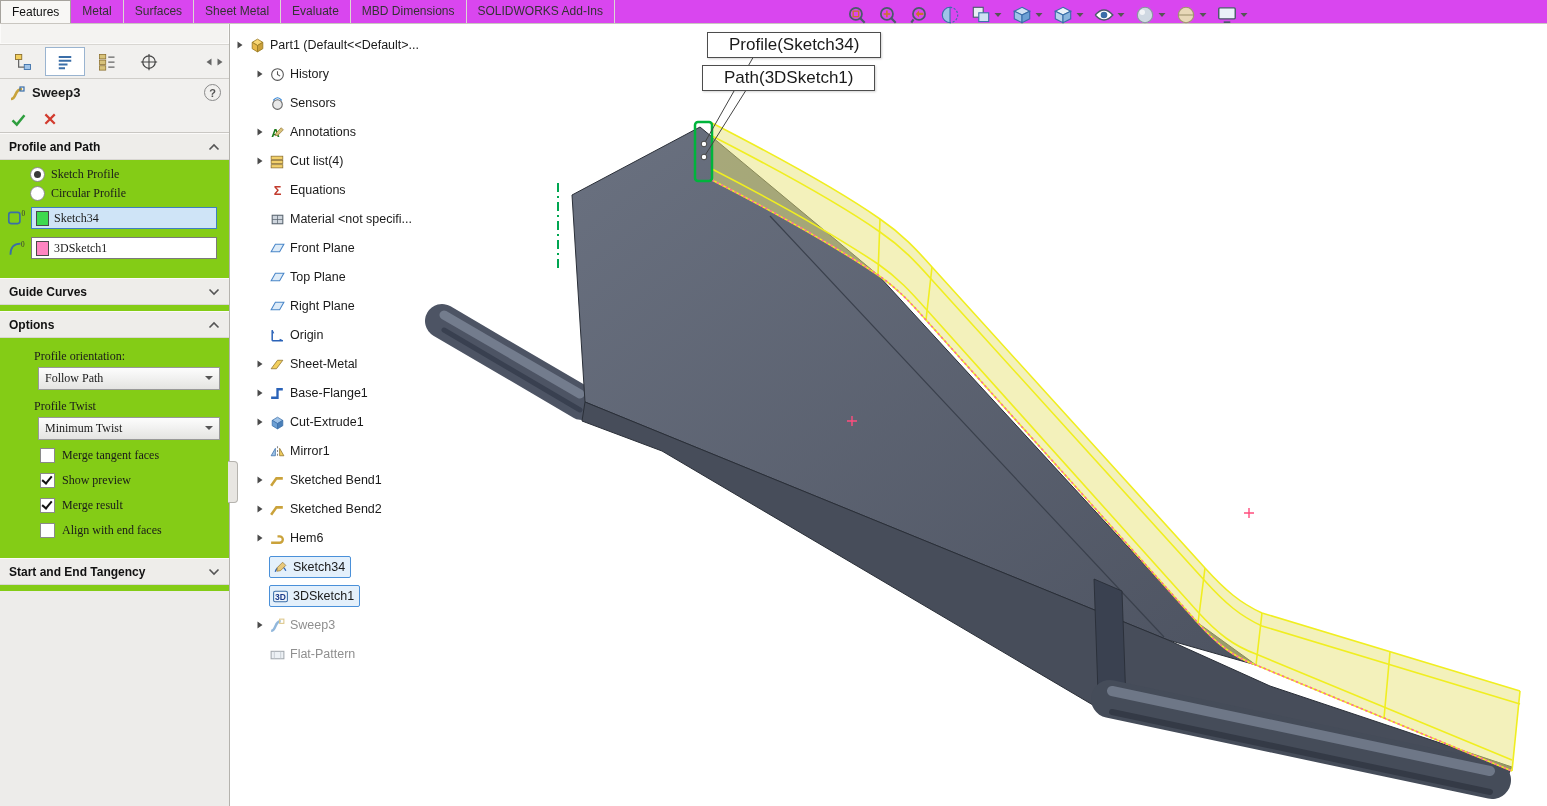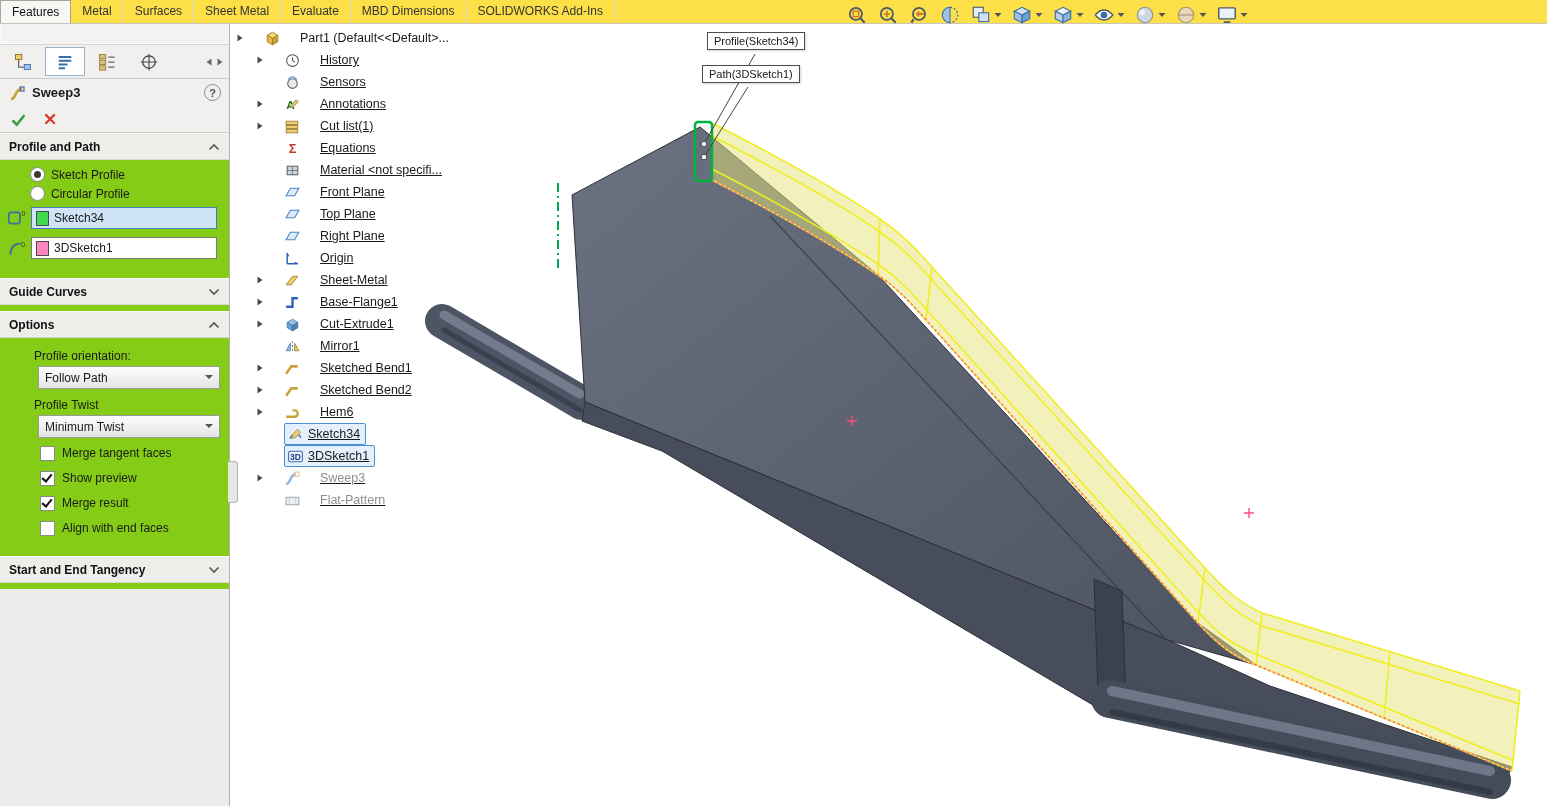--- a/index.html
+++ b/index.html
@@ -1,20 +1,20 @@
 <!DOCTYPE html>
 <html><head>
 <meta charset="utf-8">
 <style>
   html,body{margin:0;padding:0;}
   body{width:1547px;height:806px;position:relative;overflow:hidden;background:#fff;
        font-family:"Liberation Sans",sans-serif;font-size:12px;color:#1a1a1a;}
 
   
-  .menubar{position:absolute;top:0;left:0;right:0;height:23px;background:#fde047;
+  .menubar{position:absolute;top:0;left:0;right:0;height:23px;background:#d946ef;
            border-bottom:1px solid #c9c6c0;display:flex;align-items:stretch;z-index:10;}
   .tab{padding:4px 11px 3px;border-right:1px solid #dbd8d2;color:#333;white-space:nowrap;}
   .tab.active{background:#f8f7f5;border:1px solid #a6a39d;border-bottom:none;color:#111;}
 
   
   .hud-toolbar{position:absolute;left:845px;top:3px;display:flex;align-items:center;gap:7px;z-index:20;}
   .hud-item{display:flex;align-items:center;gap:2px;padding:1px;}
   .hud-icon svg{width:22px;height:22px;display:block;}
   .hud-caret svg{width:8px;height:6px;display:block;}
 
@@ -44,21 +44,21 @@
   .pm-actions{height:26px;display:flex;align-items:center;gap:15px;padding:0 10px;
               border-bottom:1px solid #c9c7c3;}
   .pm-actions svg{width:17px;height:17px;display:block;}
 
   .pm-body{flex:1;display:flex;flex-direction:column;background:#84cc16;overflow:hidden;}
   .sec-header{height:25px;display:flex;align-items:center;padding:0 9px;font-weight:bold;
               background:#eeedea;border-top:1px solid #fbfaf9;border-bottom:1px solid #d9d7d3;color:#111;}
   .sec-header .chev{margin-left:auto;}
   .sec-header .chev svg{width:12px;height:8px;display:block;}
   .sec-gap{height:6px;}
-  .sec-content{padding:5px 0 9px;}
+  .sec-content{padding:5px 0 9px;font-family:Liberation Serif, serif;}
 
   .radio-row{display:flex;align-items:center;gap:6px;padding:2px 0 2px 30px;}
   .radio{width:13px;height:13px;border:1px solid #8a8a8a;border-radius:50%;background:#fff;position:relative;}
   .radio.sel::after{content:"";position:absolute;inset:3px;background:#3a3a3a;border-radius:50%;}
 
   .field-row{display:flex;align-items:center;gap:5px;padding:4px 12px 4px 6px;}
   .field-icon svg{width:20px;height:20px;display:block;}
   .sel-field{flex:1;height:20px;border:1px solid #7a7a7a;background:#fff;display:flex;
              align-items:center;gap:5px;padding:0 4px;}
   .sel-field.active{background:#cfe4f7;border:1px solid #3f7fc1;}
@@ -78,34 +78,34 @@
 
   .split-grip{position:absolute;left:228px;top:438px;width:9px;height:40px;background:#e8e6e2;
               border:1px solid #b5b3ae;border-left:none;border-radius:0 4px 4px 0;z-index:8;}
 
   
   .viewport{flex:1;position:relative;background:#fff;overflow:hidden;}
   .model-svg{position:absolute;left:0;top:0;z-index:1;}
 
   
   .feature-tree{position:absolute;left:4px;top:4px;z-index:3;}
-  .tree-row{display:flex;align-items:center;height:22px;gap:19px;white-space:nowrap;}
-  .tree-row.child{padding-left:20px;text-decoration:underline;}
+  .tree-row{display:flex;align-items:center;height:22px;gap:4px;white-space:nowrap;margin-top:7px;}
+  .tree-row.child{padding-left:20px;}
   .tree-arrow{width:11px;display:flex;justify-content:center;}
   .tree-arrow svg{width:8px;height:8px;display:block;}
   .tree-icon{width:17px;height:17px;}
   .tree-icon svg{width:17px;height:17px;display:block;}
   .tree-label{font-size:12.5px;}
   .tree-row.grayed .tree-label{color:#8f8f8f;}
   .tree-row.grayed .tree-icon{opacity:.55;}
   .sel-wrap{display:flex;align-items:center;gap:4px;border:1px solid #4a90d9;background:#e4f0fb;
             border-radius:2px;padding:0 5px 0 2px;height:20px;}
 
   .callout{position:absolute;z-index:4;background:#fff;border:1px solid #4d4d4d;
-           padding:2px 6px;font-size:11px;box-shadow:1px 1px 2px rgba(0,0,0,.18);white-space:nowrap;}
+           padding:2px 21px;font-size:17px;box-shadow:1px 1px 2px rgba(0,0,0,.18);white-space:nowrap;}
   .callout-profile{left:477px;top:9px;}
   .callout-path{left:472px;top:42px;}
 </style>
 </head>
 <body>
 
 <div class="menubar">
   <div style="display:flex">
       <div class="tab active">Features</div>
       <div class="tab">Metal</div>
@@ -559,21 +559,21 @@
               <path d="M1.5 0.5l5 3.5-5 3.5z" fill="#4a4a4a"></path>
             </svg>
           </span>
           <span class="tree-icon">
             <svg viewBox="0 0 16 16">
               <rect x="2" y="3" width="11" height="3" fill="#f2d06b" stroke="#8a6d2a" stroke-width="0.7"></rect>
               <rect x="2" y="7" width="11" height="3" fill="#f2d06b" stroke="#8a6d2a" stroke-width="0.7"></rect>
               <rect x="2" y="11" width="11" height="3" fill="#f2d06b" stroke="#8a6d2a" stroke-width="0.7"></rect>
             </svg>
           </span>
-          <span class="tree-label">Cut list(1)</span>
+          <span class="tree-label">Cut list(4)</span>
         </div>
         <div class="tree-row child">
           <span class="tree-arrow"></span>
           <span class="tree-icon">
             <svg viewBox="0 0 16 16">
               <text x="8" y="12.5" font-size="12" text-anchor="middle" fill="#c23b2e" font-weight="bold">Σ</text>
             </svg>
           </span>
           <span class="tree-label">Equations</span>
         </div>

